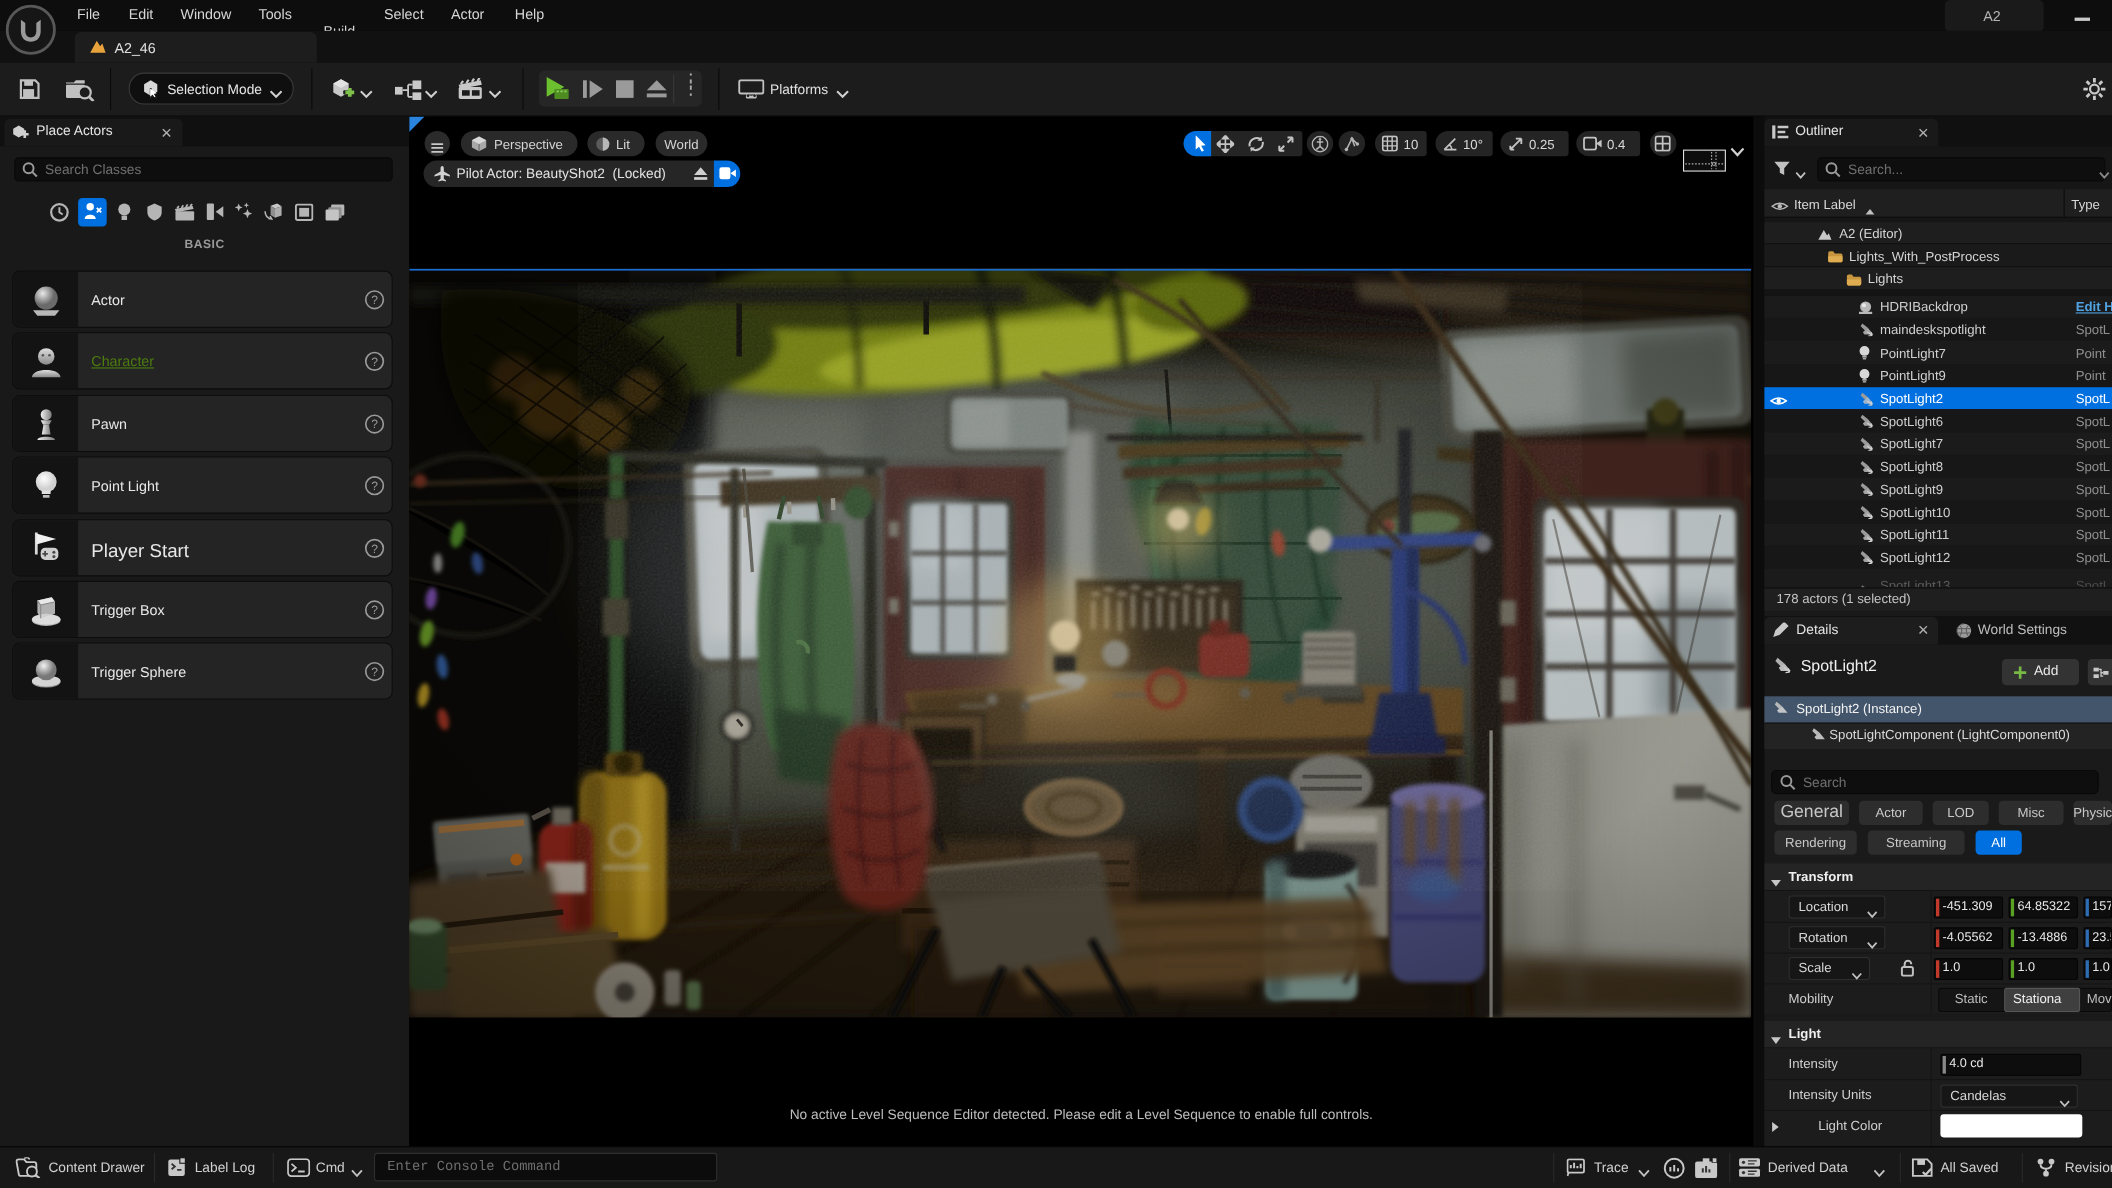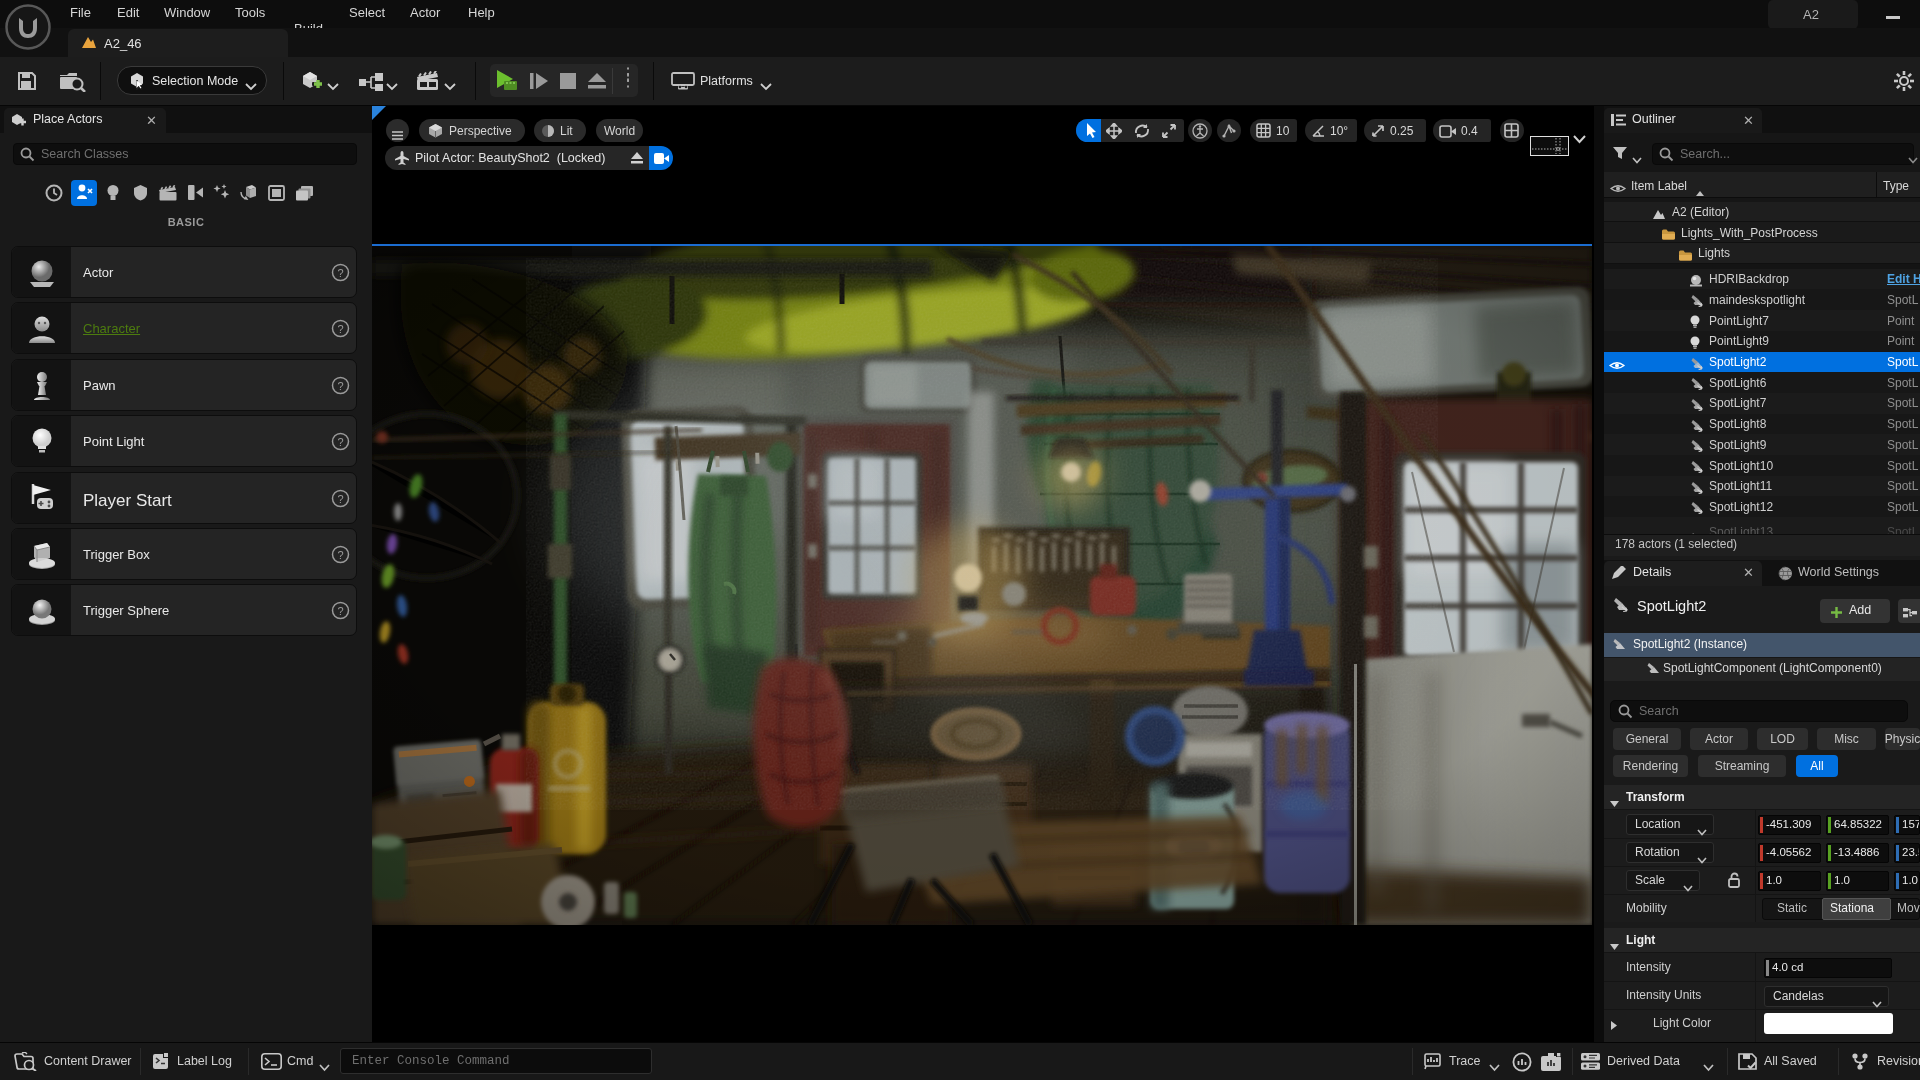--- a/index.html
+++ b/index.html
@@ -428,20 +428,21 @@
 <div class="abs txt" style="left:415px;top:151px;font-size:12.5px;color:#e2e2e2;">Pilot Actor: BeautyShot2&nbsp;&nbsp;(Locked)</div>
 <div class="abs" style="left:630px;top:151px;"><svg width="14" height="14">
         <path d="M7 1 L13 8 H1 Z" fill="#d0d0d0"></path>
         <rect x="1" y="10" width="12" height="2.5" fill="#d0d0d0"></rect>
       </svg></div>
 <div class="abs" style="left:653px;top:151px;"><svg width="17" height="13">
         <rect x="1" y="1" width="10" height="11" rx="2" fill="#fff"></rect>
         <path d="M11 6.5 L16 3 V10 Z" fill="#fff"></path>
       </svg></div>
 
+<div class="abs" style="left:372px;top:1006px;width:1222px;text-align:center;font-size:12.5px;color:#bdbdbd;">No active Level Sequence Editor detected. Please edit a Level Sequence to enable full controls.</div>
 
 <div class="abs" style="left:1594px;top:106px;width:10px;height:936px;background:#0c0c0c;"></div>
 <div class="abs" style="left:1604px;top:106px;width:316px;height:450px;background:#161616;"></div>
 <div class="abs" style="left:1604px;top:106px;width:316px;height:27px;background:#101010;"></div>
 <div class="abs" style="left:1604px;top:108px;width:158px;height:25px;background:#191919;border-radius:5px 5px 0 0;"></div>
 <div class="abs" style="left:1611px;top:113px;"><svg width="15" height="14">
         <rect x="0" y="1" width="3" height="12" fill="#c8c8c8"></rect>
         <path d="M5 2.5 h10 M5 7 h7 M5 11.5 h10" stroke="#c8c8c8" stroke-width="2.2"></path>
       </svg></div>
 <div class="abs txt" style="left:1632px;top:112px;font-size:12.5px;color:#e4e4e4;">Outliner</div>
@@ -644,21 +645,21 @@
         <path d="M4 1 L9 5 L6.5 7.5 L2.5 3.5 Z" fill="#b8b8b8"></path>
         <path d="M9 5 L14 11 L6 11 L4.5 9 Z" fill="#d8d8d8" opacity="0.85"></path>
       </svg></div>
 <div class="abs txt" style="left:1663px;top:661px;color:#d8d8d8;">SpotLightComponent (LightComponent0)</div>
 <div class="abs" style="left:1610px;top:700px;width:298px;height:22px;background:#0e0e0e;border:1px solid #090909;border-radius:5px;"></div>
 <div class="abs" style="left:1618px;top:704px;"><svg width="15" height="15">
         <circle cx="6" cy="6" r="4.5" fill="none" stroke="#9a9a9a" stroke-width="1.8"></circle>
         <line x1="9.5" y1="9.5" x2="13.5" y2="13.5" stroke="#9a9a9a" stroke-width="1.8"></line>
       </svg></div>
 <div class="abs txt dim" style="left:1639px;top:704px;font-size:12.5px;color:#6f6f6f;">Search</div>
-<div class="abs" style="left:1613px;top:728px;width:68px;height:22px;background:#2d2d2d;border-radius:4px;color:#c8c8c8;font-size:12px;display:flex;align-items:center;justify-content:center;">General</div>
+<div class="abs" style="left:1613px;top:728px;width:68px;height:22px;background:#2d2d2d;border-radius:4px;color:#c8c8c8;font-size:16px;display:flex;align-items:center;justify-content:center;">General</div>
 <div class="abs" style="left:1690px;top:728px;width:58px;height:22px;background:#2d2d2d;border-radius:4px;color:#c8c8c8;font-size:12px;display:flex;align-items:center;justify-content:center;">Actor</div>
 <div class="abs" style="left:1757px;top:728px;width:51px;height:22px;background:#2d2d2d;border-radius:4px;color:#c8c8c8;font-size:12px;display:flex;align-items:center;justify-content:center;">LOD</div>
 <div class="abs" style="left:1817px;top:728px;width:59px;height:22px;background:#2d2d2d;border-radius:4px;color:#c8c8c8;font-size:12px;display:flex;align-items:center;justify-content:center;">Misc</div>
 <div class="abs" style="left:1885px;top:728px;width:35px;height:22px;background:#2d2d2d;border-radius:4px;color:#c8c8c8;font-size:12px;display:flex;align-items:center;justify-content:center;">Physic</div>
 <div class="abs" style="left:1613px;top:755px;width:75px;height:22px;background:#2d2d2d;border-radius:4px;color:#c8c8c8;font-size:12px;display:flex;align-items:center;justify-content:center;">Rendering</div>
 <div class="abs" style="left:1698px;top:755px;width:88px;height:22px;background:#2d2d2d;border-radius:4px;color:#c8c8c8;font-size:12px;display:flex;align-items:center;justify-content:center;">Streaming</div>
 <div class="abs" style="left:1796px;top:755px;width:42px;height:22px;background:#0070e0;border-radius:4px;color:#ffffff;font-size:12px;display:flex;align-items:center;justify-content:center;">All</div>
 <div class="abs" style="left:1604px;top:785px;width:316px;height:25px;background:#242424;border-bottom:1px solid #141414;"></div>
 <div class="abs" style="left:1609px;top:794px;"><svg width="11" height="8">
         <path d="M1 1 H10 L5.5 7 Z" fill="#c8c8c8"></path>

